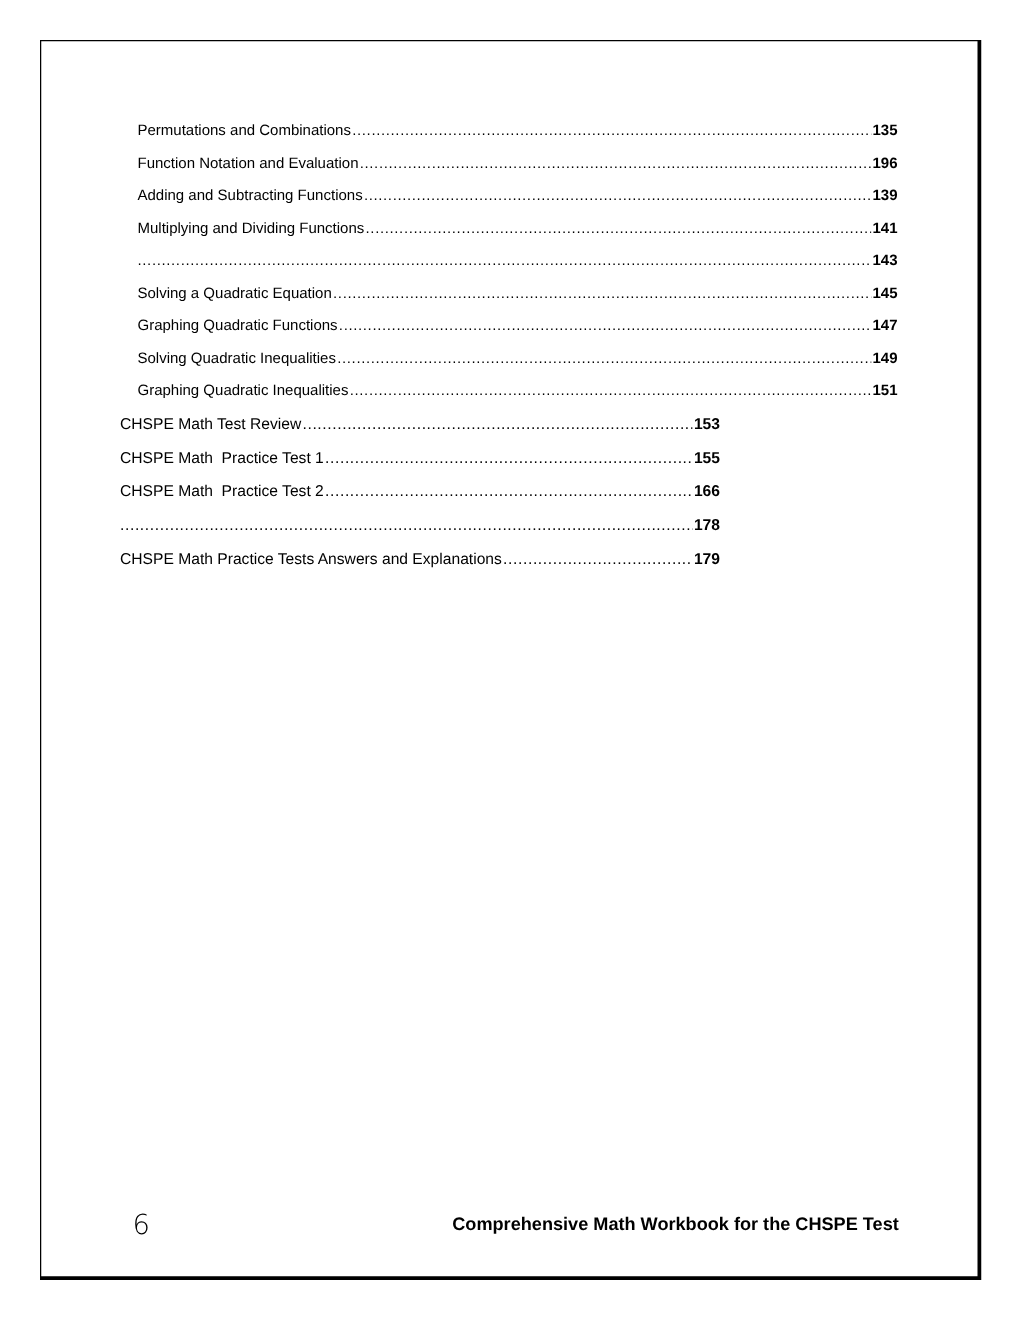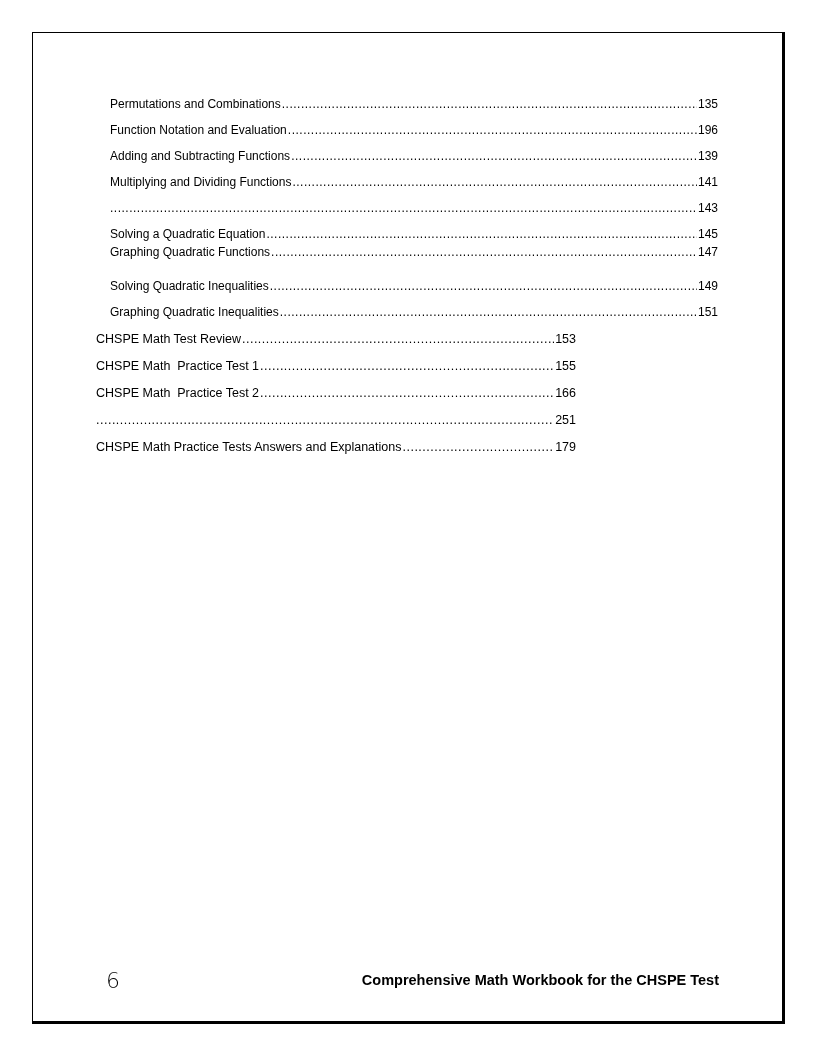--- a/index.html
+++ b/index.html
@@ -3,21 +3,21 @@
 <meta charset="utf-8">
 <style>
   html, body { margin:0; padding:0; background:#ffffff; }
   body { width:816px; height:1056px; position:relative; overflow:hidden; font-family:"Liberation Sans", sans-serif; color:#000; }
   .page-frame { position:absolute; left:32px; top:32px; width:749px; height:988px;
     border-left:1px solid #000; border-top:1px solid #000; border-right:3px solid #000; border-bottom:3px solid #000; }
   .toc-row { position:absolute; display:flex; align-items:baseline; font-size:12.5px; line-height:16px; white-space:nowrap; }
   .toc-row .label { flex:0 0 auto; padding-right:1px; }
   .toc-row .dots { flex:1 1 auto; overflow:hidden; letter-spacing:0.5px; color:#000; }
   .toc-row .dots::before { content:"................................................................................................................................................................................................................................................................................"; }
-  .toc-row .page { flex:0 0 auto; padding-left:1px; }
+  .toc-row .page { flex:0 0 auto; padding-left:1px;font-weight:bold; }
   .sub { left:110px; width:608px; font-size:12px; }
   .main { left:96px; width:480px; font-size:12.5px; }
   .page-num { position:absolute; left:106px; top:968px; font-size:22px; font-family:"DejaVu Sans", sans-serif; font-weight:300; }
   .book-title { position:absolute; right:97px; top:972px; font-size:14.5px; font-weight:bold; font-family:"Liberation Sans", sans-serif; }
 </style>
 </head>
 <body>
 
 <div class="page-frame"></div>
 
@@ -44,21 +44,21 @@
   </div>
   <div class="toc-row sub" style="top:200px">
     <span class="dots"></span>
     <span class="page">143</span>
   </div>
   <div class="toc-row sub" style="top:226px">
     <span class="label">Solving a Quadratic Equation</span>
     <span class="dots"></span>
     <span class="page">145</span>
   </div>
-  <div class="toc-row sub" style="top:244px">
+  <div class="toc-row sub" style="top:252px">
     <span class="label">Graphing Quadratic Functions</span>
     <span class="dots"></span>
     <span class="page">147</span>
   </div>
   <div class="toc-row sub" style="top:278px">
     <span class="label">Solving Quadratic Inequalities</span>
     <span class="dots"></span>
     <span class="page">149</span>
   </div>
   <div class="toc-row sub" style="top:304px">
@@ -77,21 +77,21 @@
     <span class="dots"></span>
     <span class="page">155</span>
   </div>
   <div class="toc-row main" style="top:385px">
     <span class="label" style="white-space:pre">CHSPE Math  Practice Test 2</span>
     <span class="dots"></span>
     <span class="page">166</span>
   </div>
   <div class="toc-row main" style="top:412px">
     <span class="dots"></span>
-    <span class="page">251</span>
+    <span class="page">178</span>
   </div>
   <div class="toc-row main" style="top:439px">
     <span class="label">CHSPE Math Practice Tests Answers and Explanations</span>
     <span class="dots"></span>
     <span class="page">179</span>
   </div>
 </div>
 
 <div class="page-num">6</div>
 <div class="book-title">Comprehensive Math Workbook for the CHSPE Test</div>

